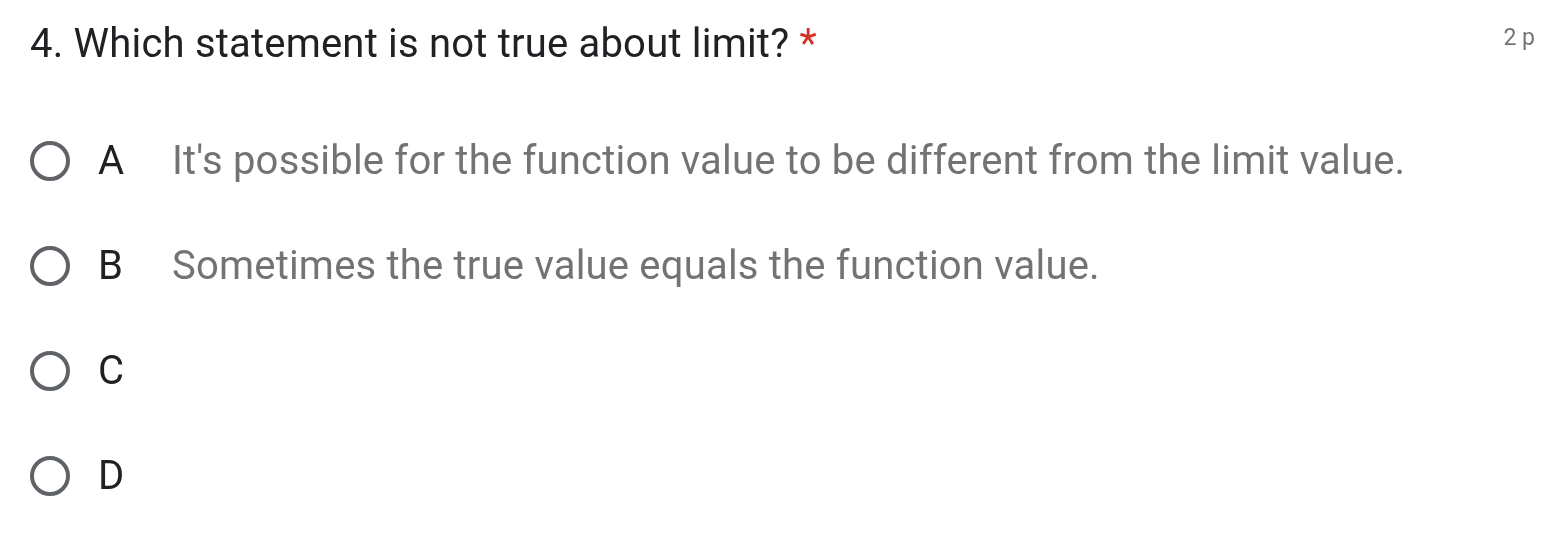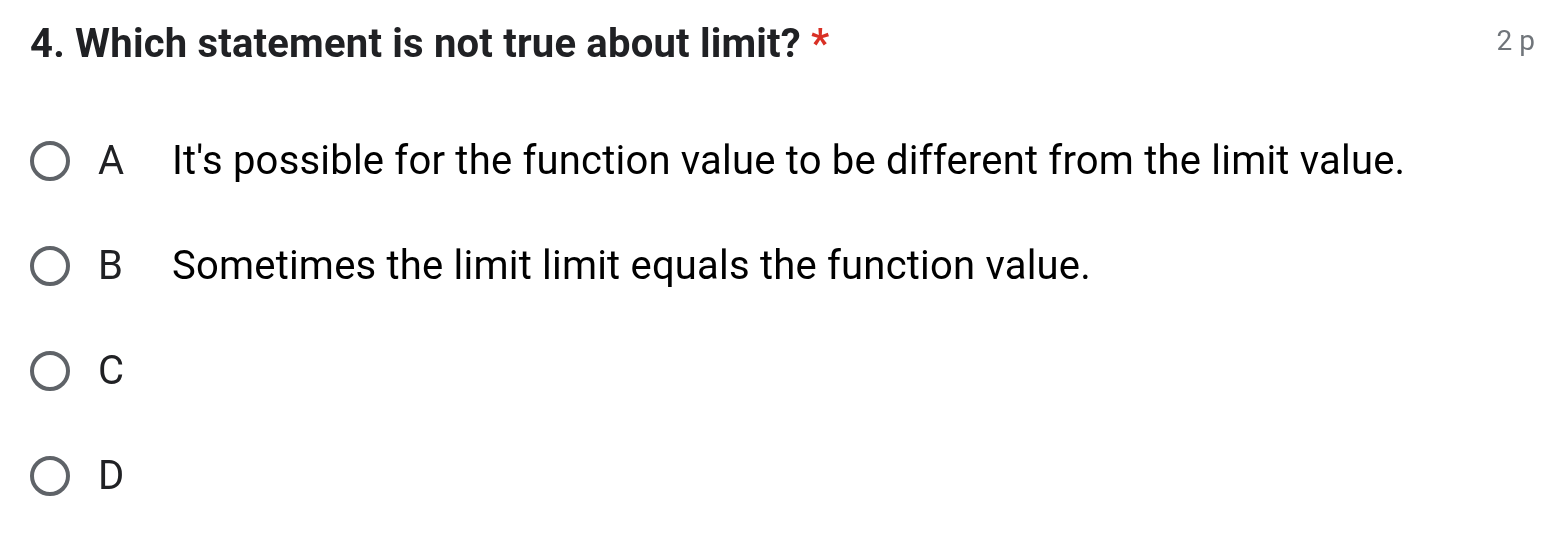--- a/index.html
+++ b/index.html
@@ -18,27 +18,26 @@
     .question-header {
       display: flex;
       justify-content: space-between;
       align-items: flex-start;
       margin-bottom: 70px;
     }
     .question-text {
       font-size: 40px;
       color: #202124;
       letter-spacing: 0.2px;
-      font-weight: bold;
     }
     .required-asterisk {
       color: #d93025;
     }
     .points {
-      font-size: 28px;
+      font-size: 23px;
       color: #70757a;
       white-space: nowrap;
       padding-left: 20px;
       padding-top: 4px;
     }
     .options {
       display: flex;
       flex-direction: column;
       gap: 58px;
     }
@@ -56,21 +55,21 @@
       flex-shrink: 0;
     }
     .option-letter {
       font-size: 40px;
       color: #202124;
       width: 46px;
       flex-shrink: 0;
     }
     .option-text {
       font-size: 40px;
-      color: #000000;
+      color: #737373;
       letter-spacing: 0.2px;
     }
   </style>
 </head>
 <body>
 
 <div class="question-header">
   <div class="question-text">
     <span>4.</span>
     <span>Which statement is not true about limit?</span>
@@ -81,21 +80,21 @@
 
 <div class="options">
   <label class="option-row">
     <span class="radio-circle"></span>
     <span class="option-letter">A</span>
     <span class="option-text">It's possible for the function value to be different from the limit value.</span>
   </label>
   <label class="option-row">
     <span class="radio-circle"></span>
     <span class="option-letter">B</span>
-    <span class="option-text">Sometimes the limit limit equals the function value.</span>
+    <span class="option-text">Sometimes the true value equals the function value.</span>
   </label>
   <label class="option-row">
     <span class="radio-circle"></span>
     <span class="option-letter">C</span>
   </label>
   <label class="option-row">
     <span class="radio-circle"></span>
     <span class="option-letter">D</span>
   </label>
 </div>

